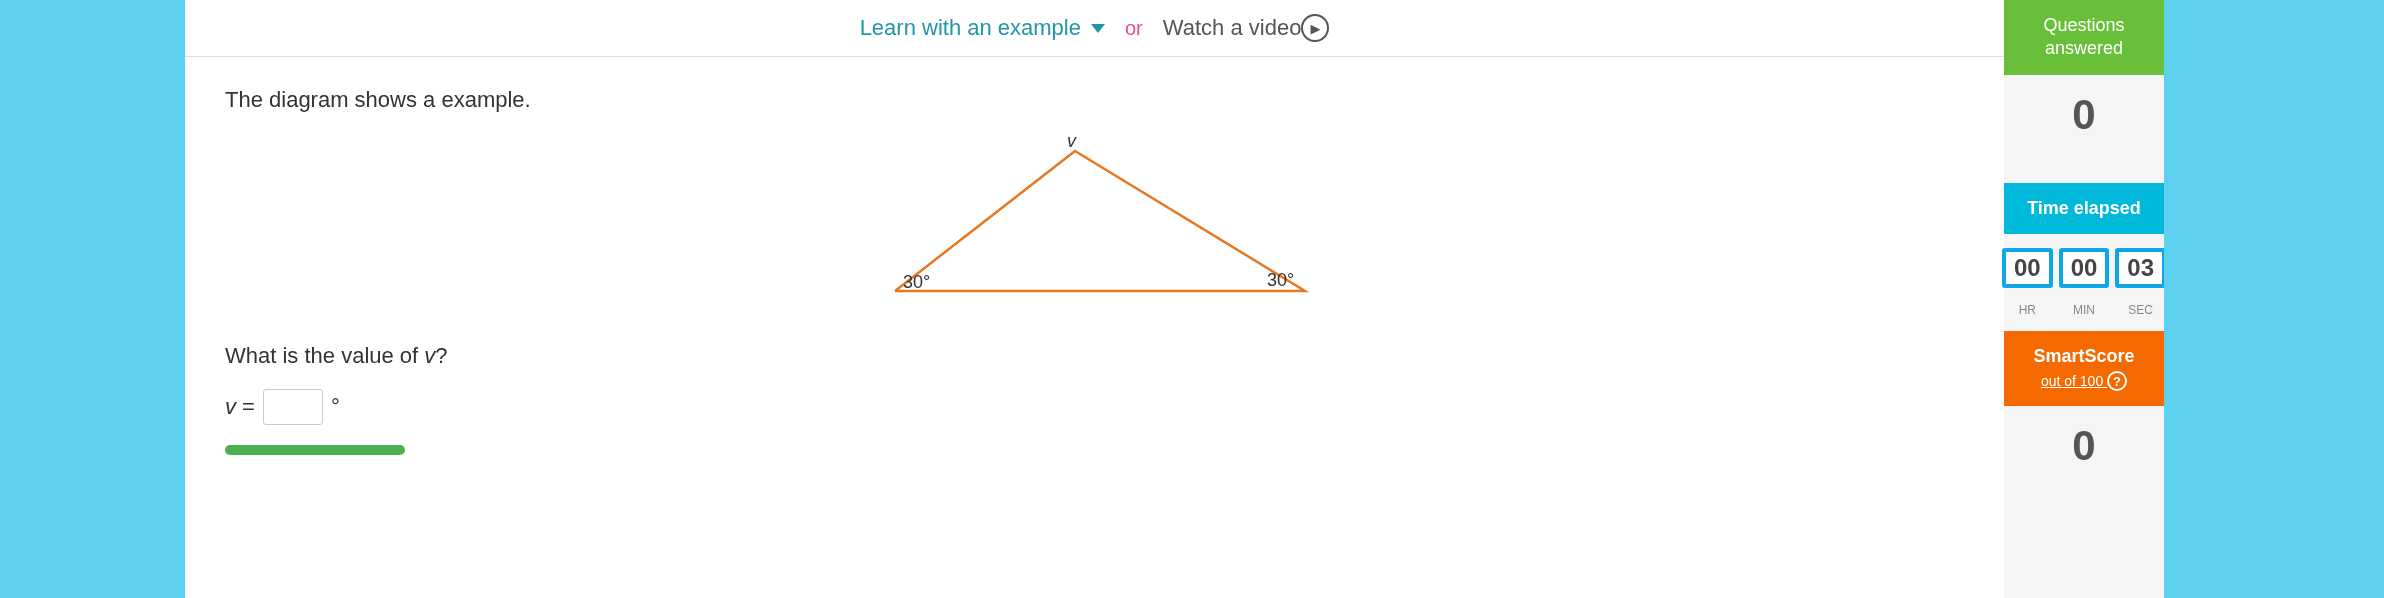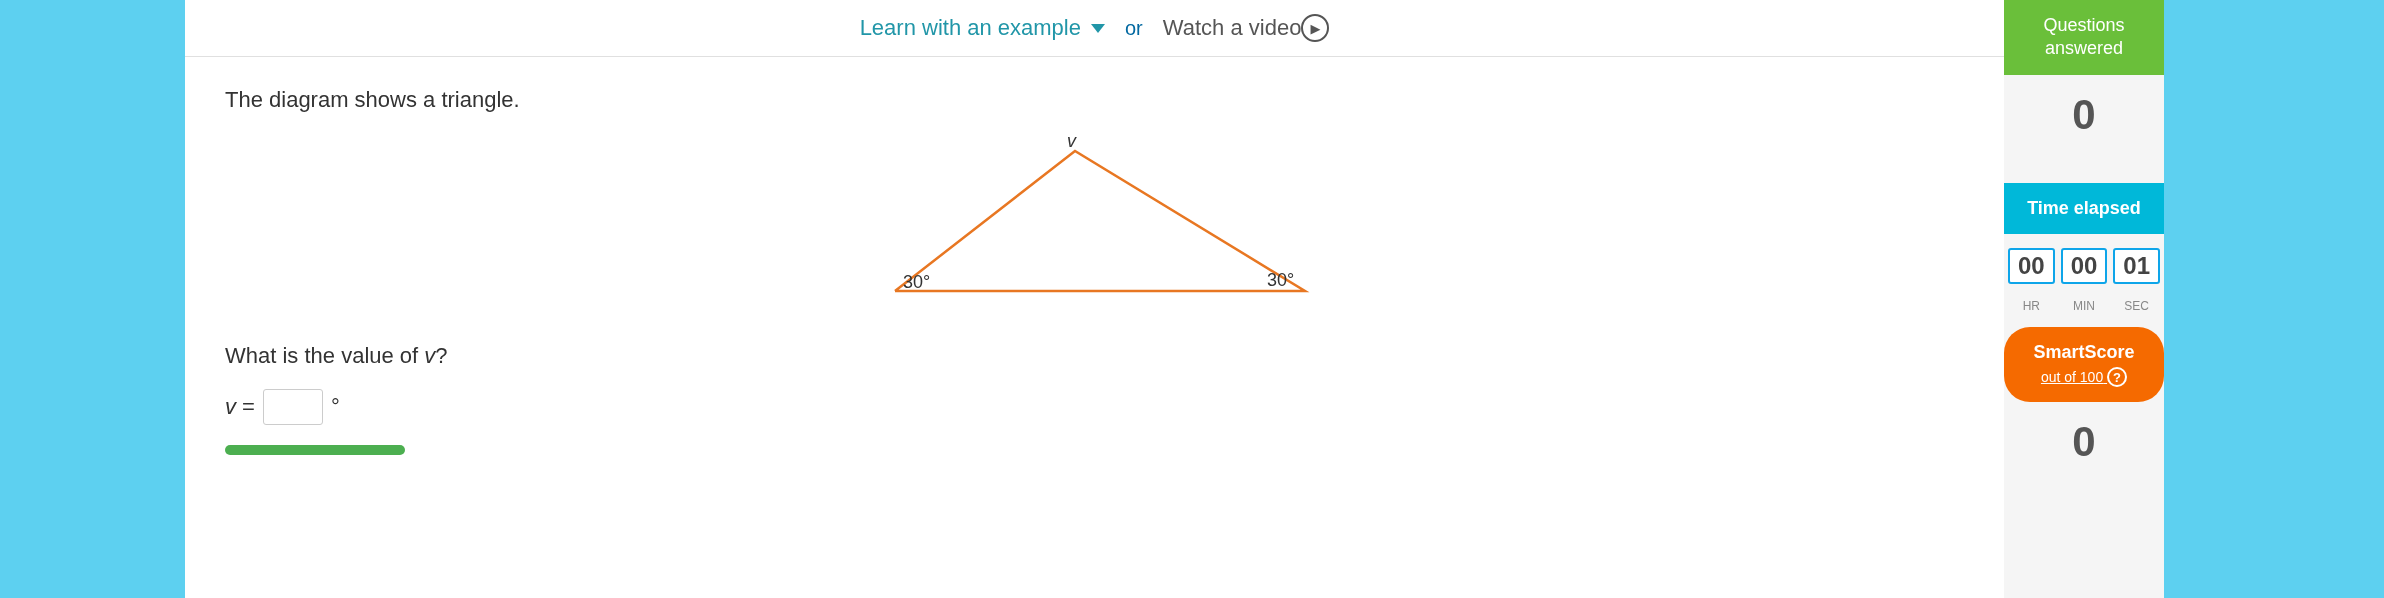--- a/index.html
+++ b/index.html
@@ -53,21 +53,21 @@
       display: inline-block;
       width: 0;
       height: 0;
       border-left: 7px solid transparent;
       border-right: 7px solid transparent;
       border-top: 9px solid #2196a8;
       margin-left: 4px;
     }
 
     .or-text {
-      color: #0369a1;
+      color: #ec4899;
       font-size: 20px;
     }
 
     .watch-video-btn {
       display: flex;
       align-items: center;
       color: #555;
       font-size: 22px;
       cursor: pointer;
       background: none;
@@ -191,21 +191,21 @@
     .timer-unit {
       display: flex;
       flex-direction: column;
       align-items: center;
     }
 
     .timer-number {
       font-size: 24px;
       font-weight: 600;
       color: #444;
-      border: 2px solid #0ea5e9;
+      border: 4px solid #0ea5e9;
       background: #fff;
       padding: 2px 8px;
       border-radius: 3px;
       min-width: 40px;
       text-align: center;
     }
 
     .timer-label {
       font-size: 12px;
       color: #888;
@@ -218,21 +218,20 @@
       color: #fff;
       font-size: 18px;
       font-weight: bold;
       text-align: center;
       padding: 14px 10px;
       line-height: 1.3;
       display: flex;
       align-items: center;
       justify-content: center;
       gap: 6px;
-      border-radius: 26px;
     }
 
     .info-icon {
       display: inline-flex;
       align-items: center;
       justify-content: center;
       width: 20px;
       height: 20px;
       border-radius: 50%;
       border: 2px solid #fff;
@@ -273,21 +272,21 @@
       <span class="chevron-down"></span>
     </button>
     <span class="or-text">or</span>
     <button class="watch-video-btn">
       <span>Watch a video</span>
       <span class="play-icon">▶</span>
     </button>
   </div>
 
   <div class="question-area">
-    <div class="question-text">The diagram shows a triangle.</div>
+    <div class="question-text">The diagram shows a example.</div>
 
     <div class="triangle-container">
       <svg viewBox="0 0 520 180" xmlns="http://www.w3.org/2000/svg">
 
         <polyline points="60,158 240,18 470,158 60,158" fill="none" stroke="#e87722" stroke-width="2.5"></polyline>
 
         <text x="232" y="14" font-size="18" font-style="italic" fill="#333">v</text>
 
         <text x="68" y="155" font-size="18" fill="#333">30°</text>
 
@@ -323,21 +322,21 @@
   <div class="timer-display">
     <div class="timer-unit">
       <span class="timer-number">00</span>
       <span class="timer-label">HR</span>
     </div>
     <div class="timer-unit">
       <span class="timer-number">00</span>
       <span class="timer-label">MIN</span>
     </div>
     <div class="timer-unit">
-      <span class="timer-number">01</span>
+      <span class="timer-number">03</span>
       <span class="timer-label">SEC</span>
     </div>
   </div>
 
   <div class="smart-score-btn">
     <div>
       <span>SmartScore</span><br>
       <span style="font-size:14px; font-weight:normal;text-decoration:underline;">
         <span>out of 100</span>
         <span class="info-icon">?</span>

